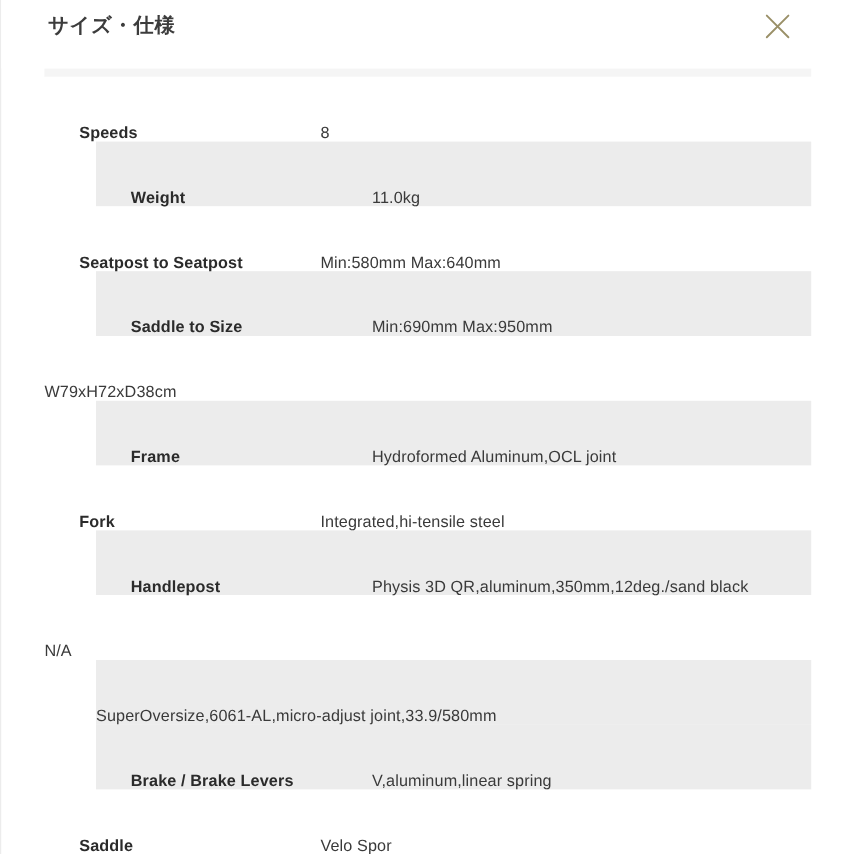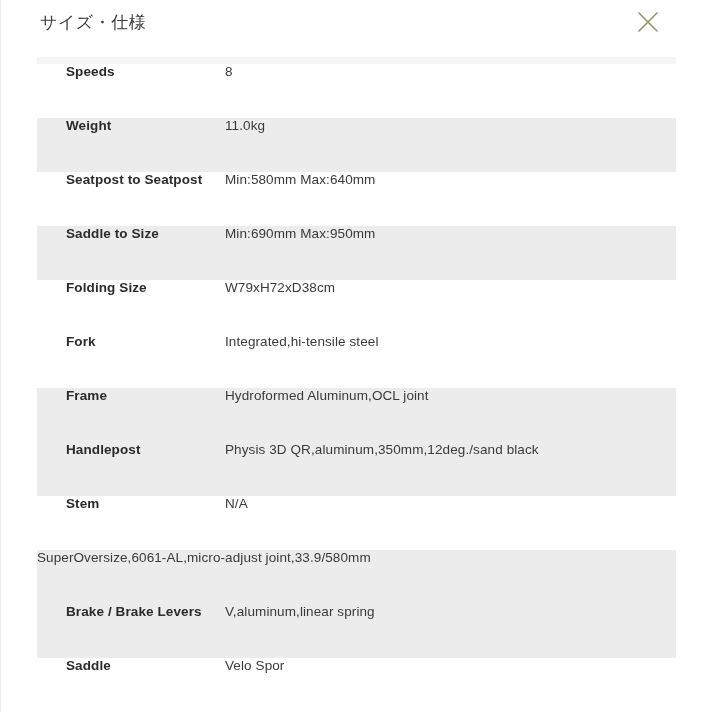--- a/index.html
+++ b/index.html
@@ -30,21 +30,21 @@
     background: #ffffff;
     display: flex;
     align-items: flex-start;
     padding: 10px 36px 0 39px;
   }
 
   .modal-title {
     font-size: 17px;
     line-height: 24px;
     color: #3c3c3c;
-    font-weight: 400;
+    font-weight: 700;
     letter-spacing: 0.5px;
     font-family: "DejaVu Sans", "Liberation Sans", sans-serif;
   }
 
   .close-button {
     position: absolute;
     top: 7px;
     right: 49px;
     width: 30px;
     height: 30px;
@@ -66,27 +66,29 @@
     background: #f5f5f5;
   }
 
   
   .spec-table {
     padding: 0 36px;
   }
 
   .spec-row {
     display: flex;
-    align-items: flex-start;
+    align-items: flex-end;
     height: 54px;
     background: #ffffff;
+    gap: 42px;
   }
 
   .spec-row.striped {
     background: #ececec;
+    margin-left: 43px;
   }
 
   .spec-label {
     flex: 0 0 188px;
     padding-left: 29px;
     font-size: 13.5px;
     font-weight: 700;
     color: #2b2b2b;
     letter-spacing: 0.1px;
     white-space: nowrap;
@@ -132,37 +134,35 @@
       </div>
       <div class="spec-row">
         <div class="spec-label">Seatpost to Seatpost</div>
         <div class="spec-value">Min:580mm Max:640mm</div>
       </div>
       <div class="spec-row striped">
         <div class="spec-label">Saddle to Size</div>
         <div class="spec-value">Min:690mm Max:950mm</div>
       </div>
       <div class="spec-row">
-        <div class="spec-label">Folding Size</div>
         <div class="spec-value">W79xH72xD38cm</div>
+      </div>
+      <div class="spec-row striped">
+        <div class="spec-label">Frame</div>
+        <div class="spec-value">Hydroformed Aluminum,OCL joint</div>
       </div>
       <div class="spec-row">
         <div class="spec-label">Fork</div>
         <div class="spec-value">Integrated,hi-tensile steel</div>
       </div>
       <div class="spec-row striped">
-        <div class="spec-label">Frame</div>
-        <div class="spec-value">Hydroformed Aluminum,OCL joint</div>
-      </div>
-      <div class="spec-row striped">
         <div class="spec-label">Handlepost</div>
         <div class="spec-value">Physis 3D QR,aluminum,350mm,12deg./sand black</div>
       </div>
       <div class="spec-row">
-        <div class="spec-label">Stem</div>
         <div class="spec-value">N/A</div>
       </div>
       <div class="spec-row striped">
         <div class="spec-value">SuperOversize,6061-AL,micro-adjust joint,33.9/580mm</div>
       </div>
       <div class="spec-row striped">
         <div class="spec-label">Brake / Brake Levers</div>
         <div class="spec-value">V,aluminum,linear spring</div>
       </div>
       <div class="spec-row">

